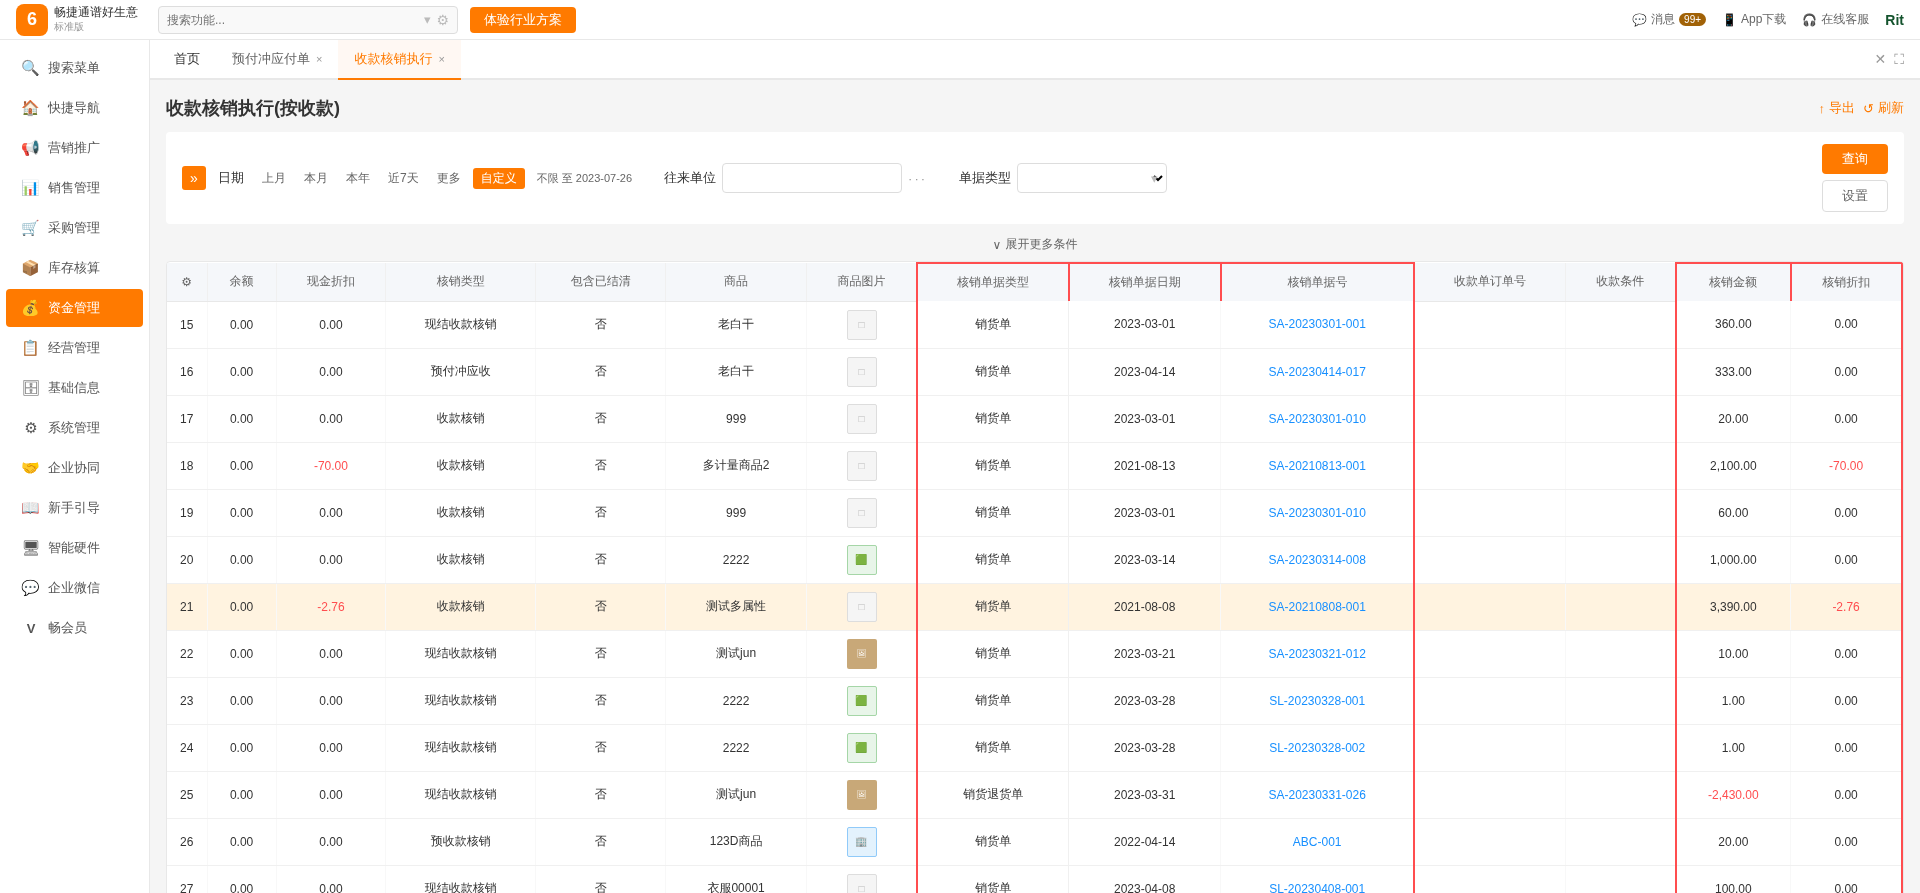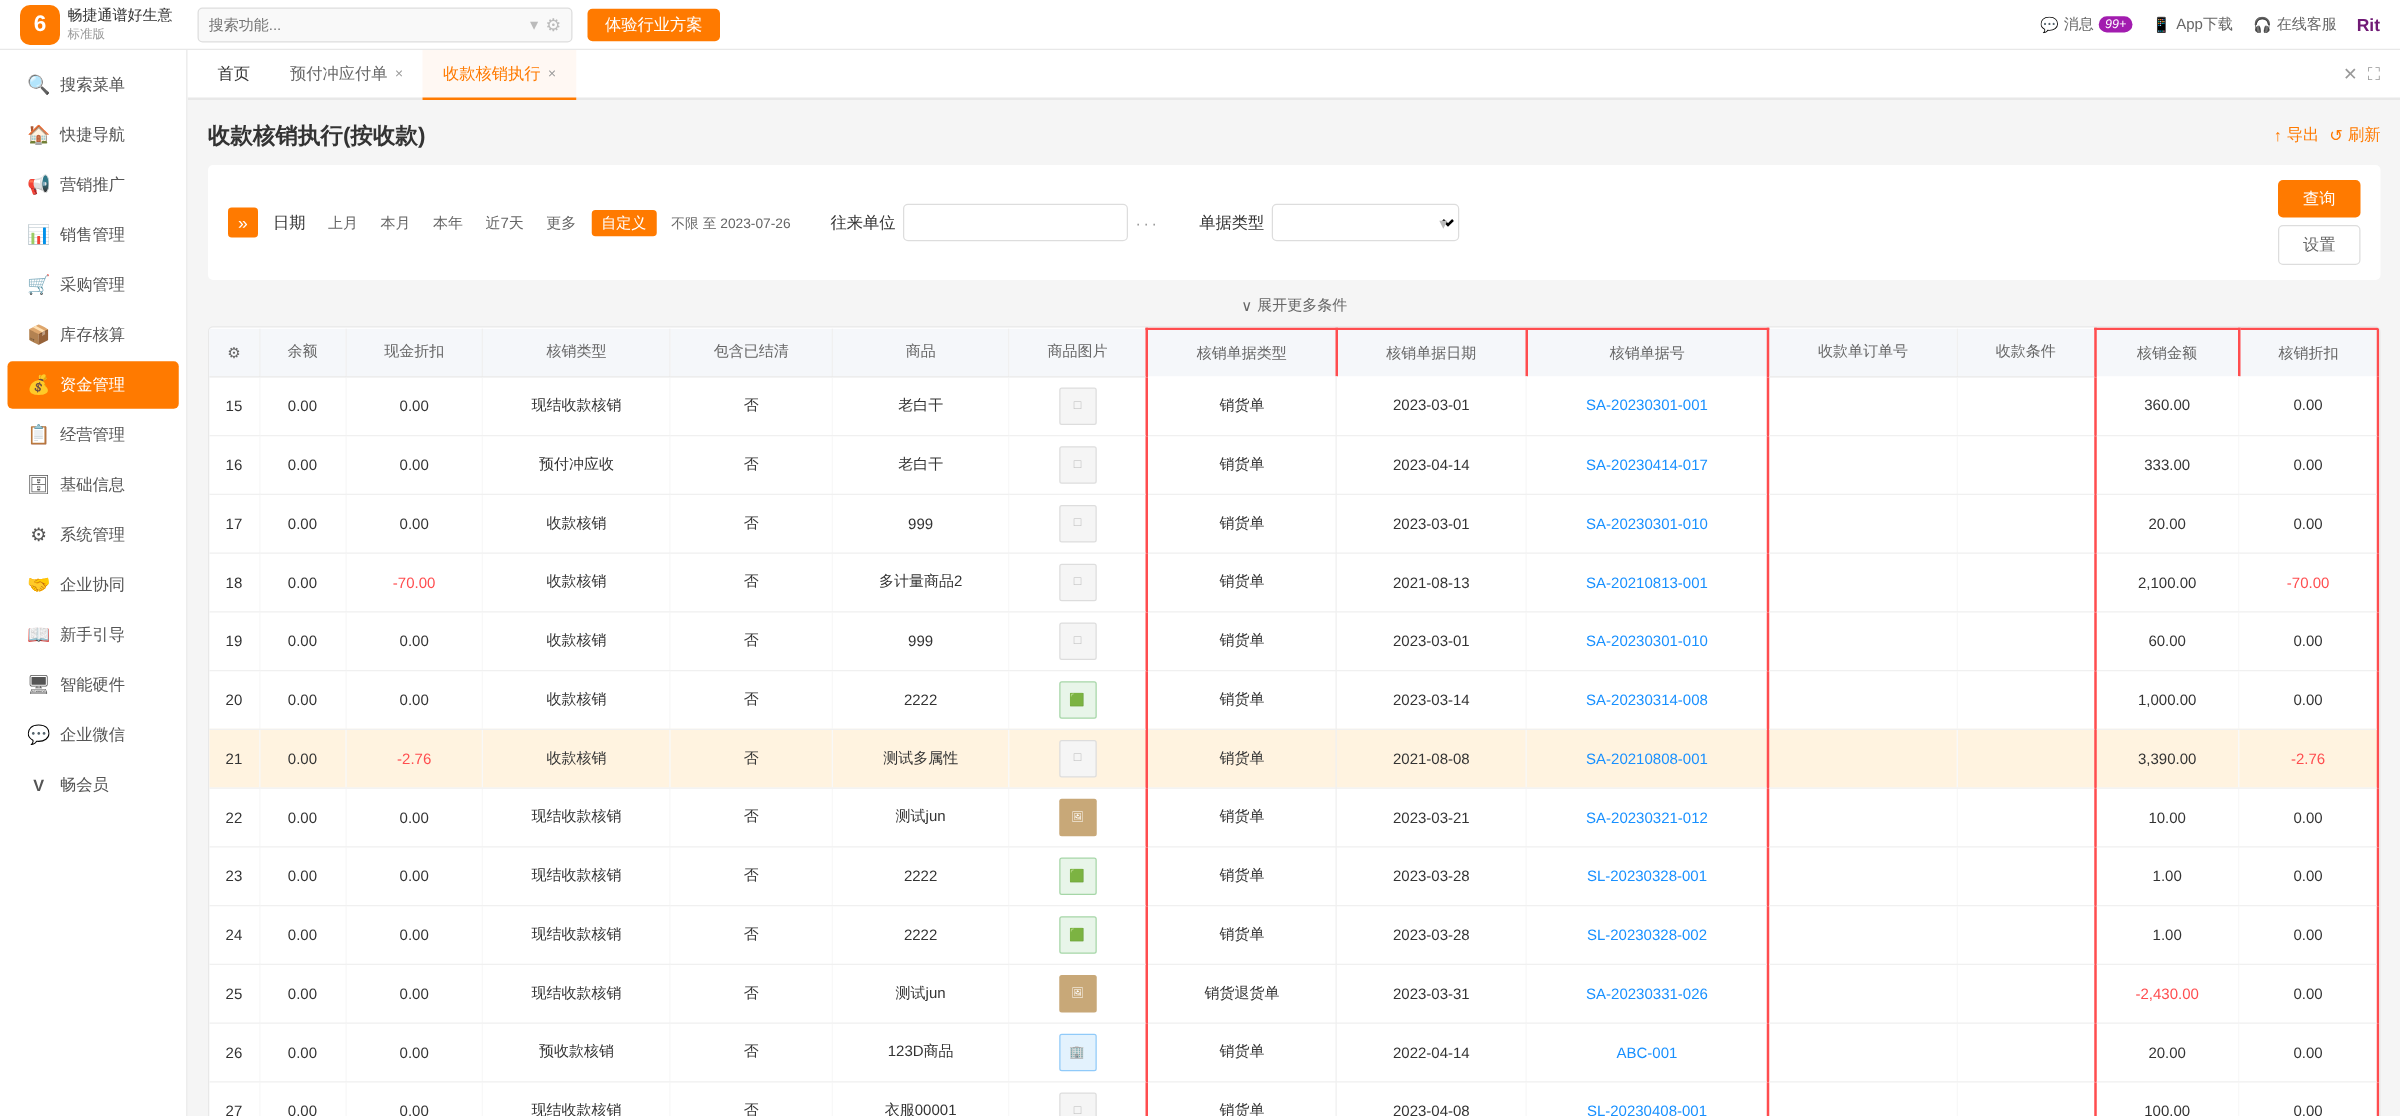--- a/index.html
+++ b/index.html
@@ -13,21 +13,21 @@
       align-items: center;
       padding: 0 16px;
       border-bottom: 1px solid #e8e8e8;
       gap: 12px;
     }
     .top-bar-search { flex: 1; max-width: 300px; height: 28px; border: 1px solid #ddd; border-radius: 4px; padding: 0 8px; background: #f9f9f9; display: flex; align-items: center; gap: 6px; }
     .top-bar-search input { border: none; background: transparent; outline: none; font-size: 12px; width: 100%; }
     .top-bar-btn-orange { background: #ff7a00; color: white; border: none; border-radius: 4px; padding: 4px 14px; font-size: 13px; cursor: pointer; }
     .top-bar-icons { display: flex; align-items: center; gap: 16px; font-size: 12px; color: #666; }
     .top-bar-icons .icon-item { display: flex; align-items: center; gap: 4px; cursor: pointer; }
-    .badge { background: #a21caf; color: white; border-radius: 10px; padding: 1px 5px; font-size: 10px; font-style: italic; }
+    .badge { background: #a16207; color: white; border-radius: 10px; padding: 1px 5px; font-size: 10px; }
 
     
     .layout { display: flex; height: calc(100vh - 40px); }
 
     
     .sidebar {
       width: 150px;
       background: #fff;
       border-right: 1px solid #e8e8e8;
       display: flex;
@@ -159,21 +159,21 @@
     </div>
     <div class="icon-item">
       <span>📱</span>
       <span>App下载</span>
     </div>
     <div class="icon-item">
       <span>🎧</span>
       <span>在线客服</span>
     </div>
     <div class="icon-item">
-      <span style="color:#701a75;font-weight:bold;font-size:14px;">Rit</span>
+      <span style="color:#14532d;font-weight:bold;font-size:14px;">Rit</span>
     </div>
   </div>
 </div>
 
 <div class="layout">
 
   <div class="sidebar">
     <div class="sidebar-item">
       <span class="s-icon">🔍</span>
       <span>搜索菜单</span>

